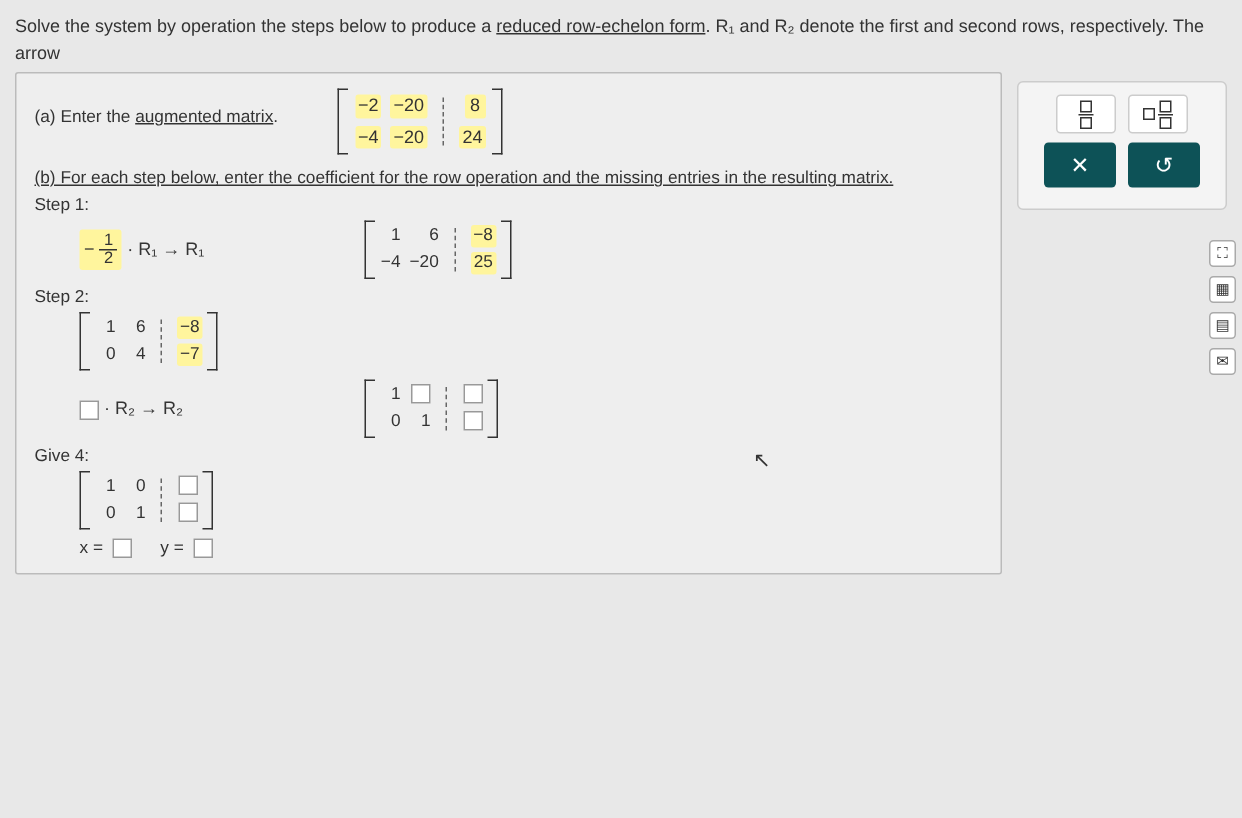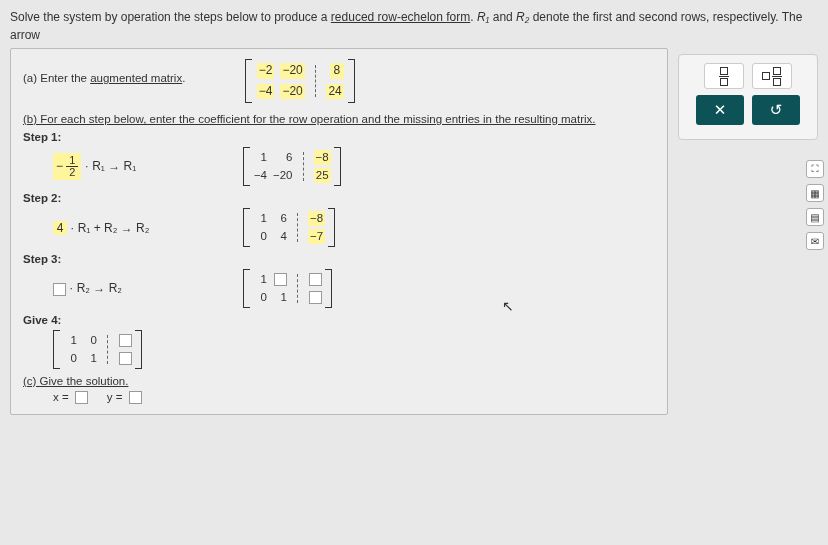--- a/index.html
+++ b/index.html
@@ -11,21 +11,21 @@
     height: 545px;
     overflow: hidden;
     font-size: 12px;
   }
   .header-text {
     padding: 8px 10px 4px 10px;
     font-size: 12px;
     line-height: 1.5;
   }
   .header-text .underline { text-decoration: underline; }
-  .sub { font-style: italic; }
+  .sub { }
   .main-area {
     display: flex;
     padding: 0 10px;
     gap: 10px;
   }
   .content-col {
     flex: 1;
     border: 1px solid #bbb;
     background: #eee;
     padding: 10px 12px;
@@ -69,21 +69,21 @@
     height: 30px;
     display: flex;
     align-items: center;
     justify-content: center;
     cursor: pointer;
     font-size: 15px;
   }
   .section-line { margin: 6px 0 4px 0; text-decoration: underline; }
   .part-label { margin-bottom: 6px; }
   .underline { text-decoration: underline; }
-  .row-a { display: flex; align-items: center; gap: 60px; margin-bottom: 10px; }
+  .row-a { display: flex; align-items: center; gap: 40px; margin-bottom: 10px; }
   .matrix {
     display: inline-flex;
     align-items: stretch;
     font-size: 12px;
   }
   .bracket {
     width: 7px;
     border-top: 1.8px solid #333;
     border-bottom: 1.8px solid #333;
   }
@@ -102,21 +102,21 @@
     text-align: right;
     min-width: 18px;
     justify-content: space-around;
   }
   .mcol div { line-height: 1.3; white-space: nowrap; }
   .aug-sep {
     border-left: 1.5px dashed #666;
     align-self: stretch;
     margin: 2px 4px;
   }
-  .step-label { margin: 6px 0 4px 0; font-weight: bold; }
+  .step-label { margin: 6px 0 4px 0; }
   .step-row {
     display: flex;
     align-items: center;
     gap: 40px;
     margin: 2px 0 6px 30px;
   }
   .row-op { min-width: 150px; font-size: 12px; }
   .frac {
     display: inline-flex;
     flex-direction: column;
@@ -246,23 +246,20 @@
               <div><span class="hl">−8</span></div>
               <div><span class="hl">25</span></div>
             </div>
         </div>
         <div class="bracket bracket-right"></div>
       </div>
     </div>
 
     <div class="step-label">Step 2:</div>
     <div class="step-row">
-      <div class="row-op">
-        <span class="hl">4</span><span> · R₁ + R₂ → R₂</span>
-      </div>
       <div class="matrix small-matrix">
         <div class="bracket bracket-left"></div>
         <div class="matrix-body">
           <div class="mcol">
               <div>1</div>
               <div>0</div>
             </div>
           <div class="mcol">
               <div>6</div>
               <div>4</div>
@@ -270,21 +267,20 @@
           <div class="aug-sep"></div>
           <div class="mcol">
               <div><span class="hl">−8</span></div>
               <div><span class="hl">−7</span></div>
             </div>
         </div>
         <div class="bracket bracket-right"></div>
       </div>
     </div>
 
-    <div class="step-label">Step 3:</div>
     <div class="step-row">
       <div class="row-op">
         <span class="box-empty"></span><span> · R₂ → R₂</span>
       </div>
       <div class="matrix small-matrix">
         <div class="bracket bracket-left"></div>
         <div class="matrix-body">
           <div class="mcol">
               <div>1</div>
               <div>0</div>
@@ -319,21 +315,20 @@
           <div class="aug-sep"></div>
           <div class="mcol">
               <div><span class="box-empty"></span></div>
               <div><span class="box-empty"></span></div>
             </div>
         </div>
         <div class="bracket bracket-right"></div>
       </div>
     </div>
 
-    <div class="section-line">(c) Give the solution.</div>
     <div class="sol-row">
       <span>x =</span>
       <span class="box-empty"></span>
       &nbsp;&nbsp;&nbsp;
       <span>y =</span>
       <span class="box-empty"></span>
     </div>
 
   </div>
 

